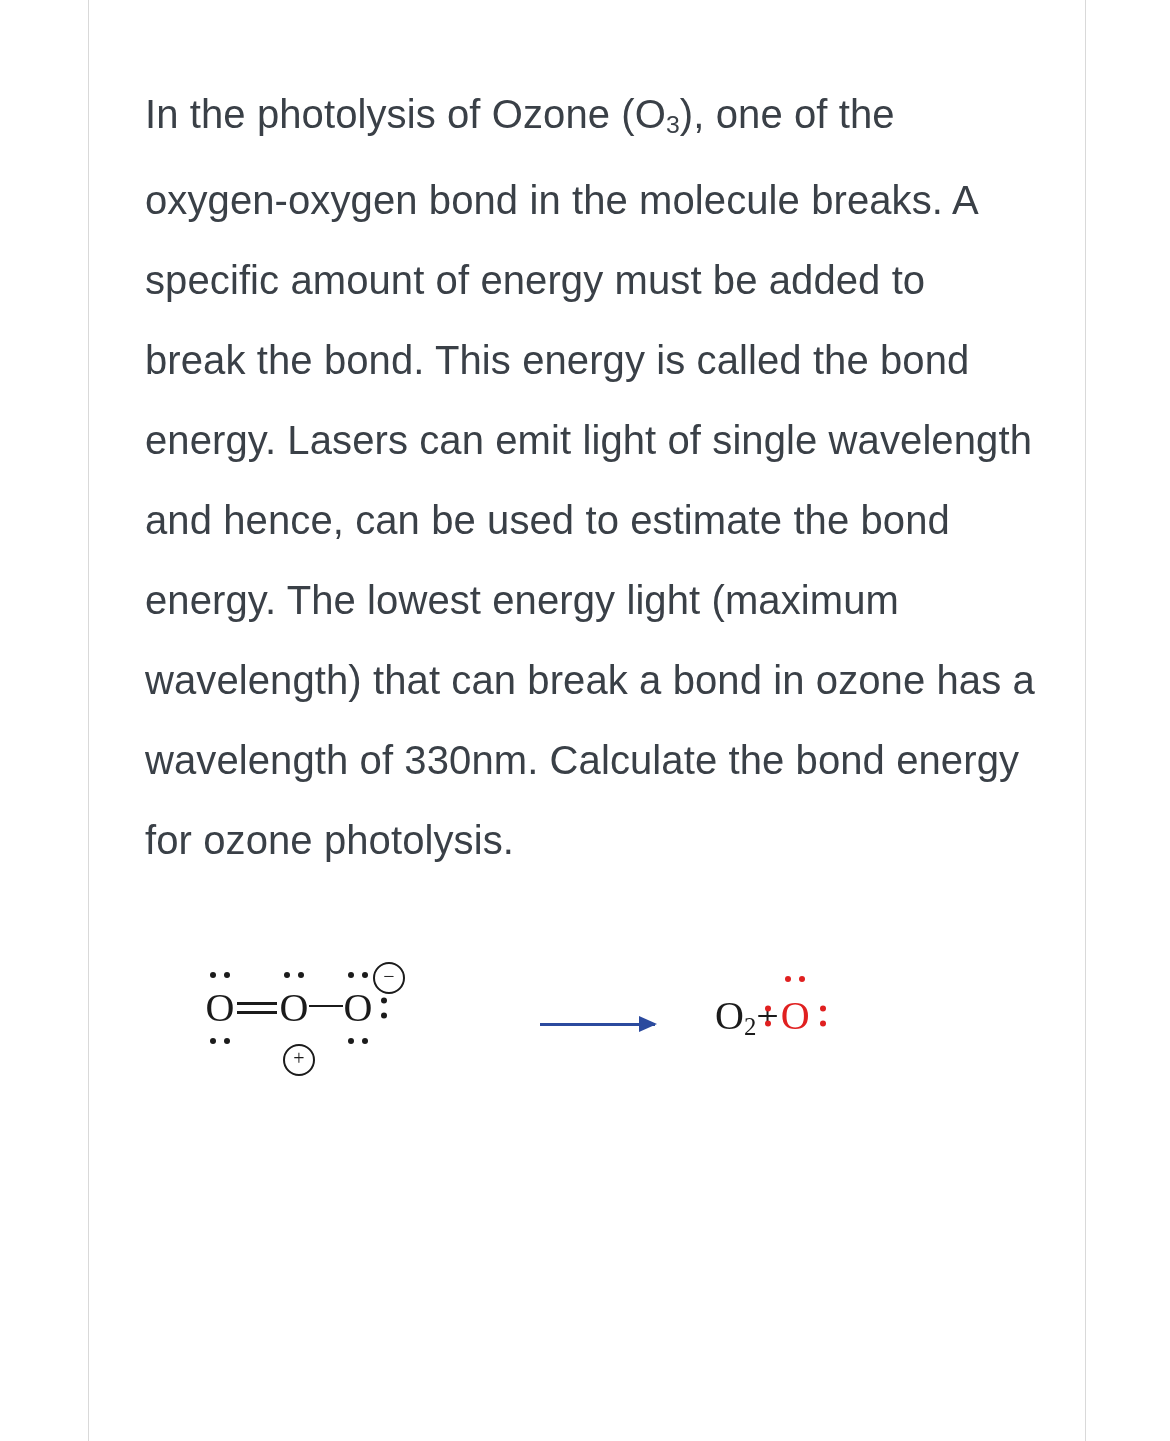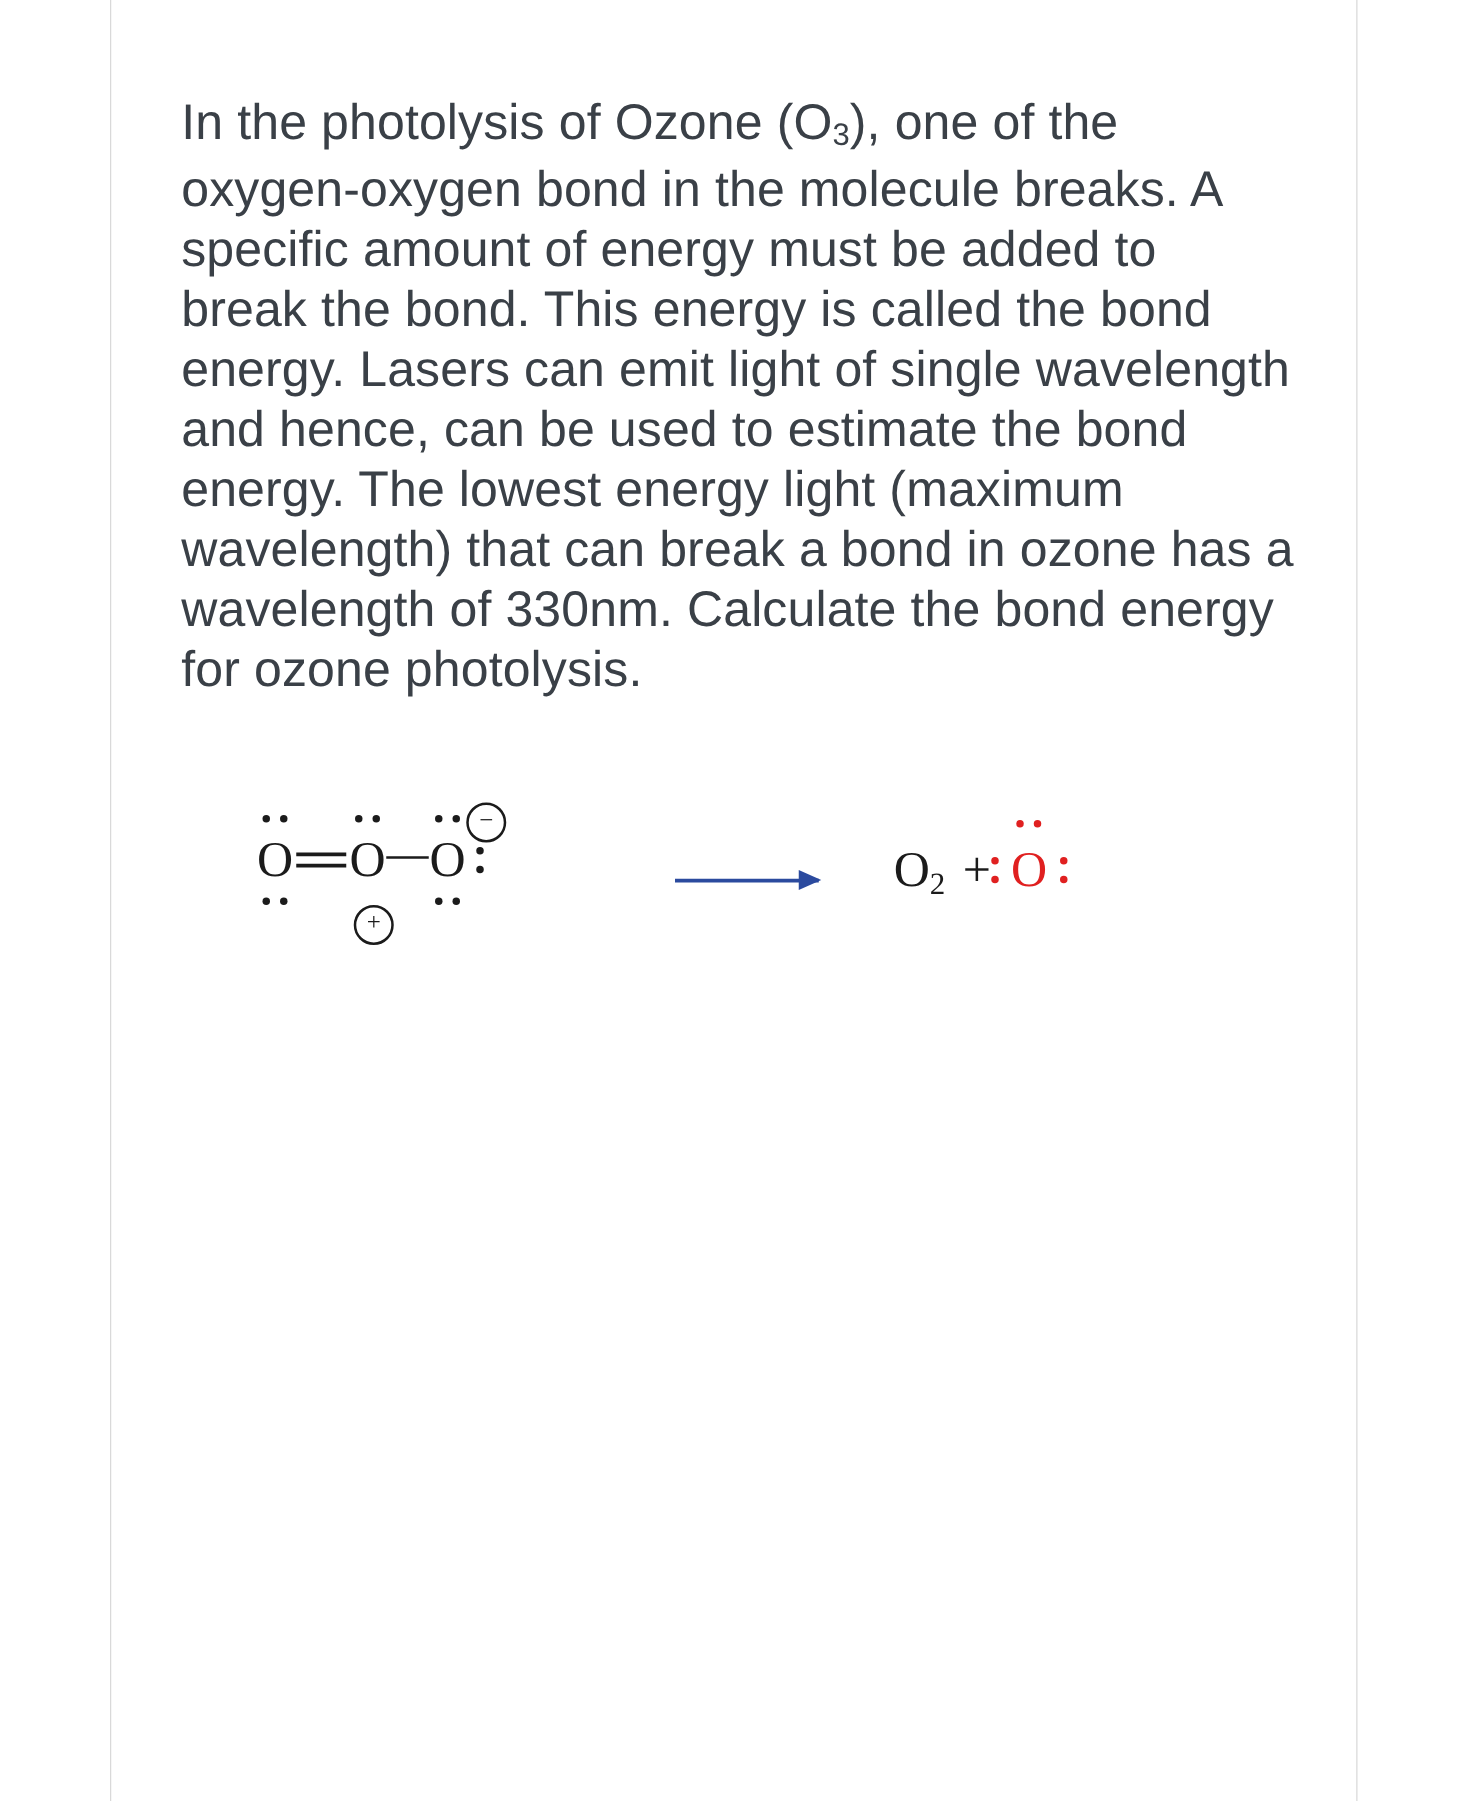--- a/index.html
+++ b/index.html
@@ -32,21 +32,21 @@
 
   .content {
     position: absolute;
     left: 145px;
     top: 34px;
     width: 890px;
   }
 
   .question-text {
     font-size: 40px;
-    line-height: 48px;
+    line-height: 80px;
     color: #3a4047;
     letter-spacing: 0.1px;
     font-weight: 400;
   }
   .question-text sub {
     font-size: 0.62em;
     vertical-align: baseline;
     position: relative;
     top: 0.22em;
   }
@@ -158,21 +158,20 @@
   }
 
   .products {
     position: absolute;
     left: 570px;
     top: 24px;
     font-family: "Liberation Serif", serif;
     font-size: 40px;
     color: #1b1b1b;
     display: flex;
-    gap: 14px;
   }
   .products sub {
     font-size: 0.62em;
     vertical-align: baseline;
     position: relative;
     top: 0.24em;
   }
   .oxygen-atom {
     position: relative;
     color: #e02020;

